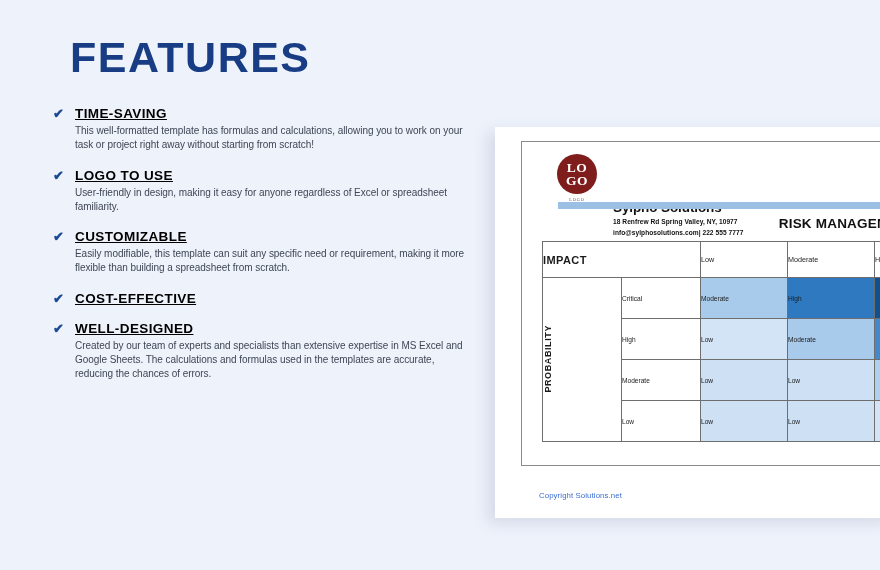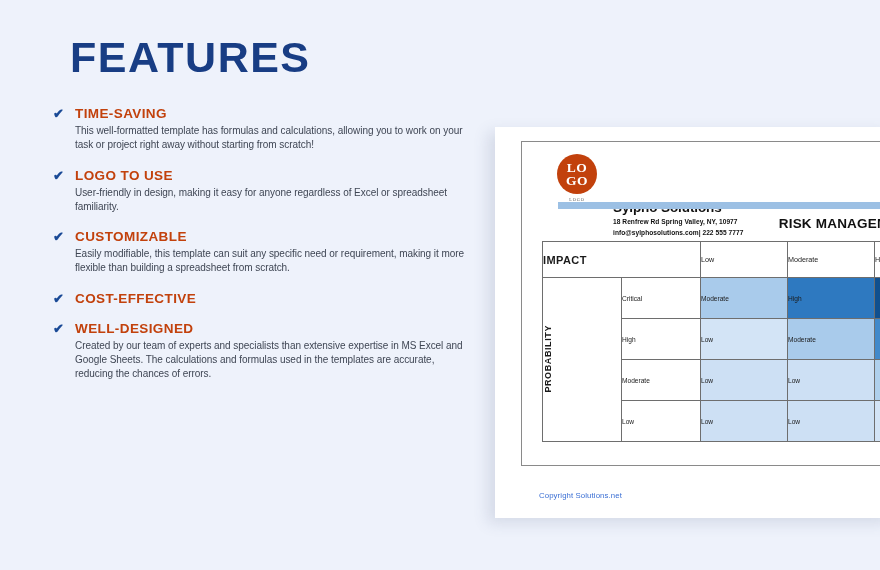--- a/index.html
+++ b/index.html
@@ -51,23 +51,24 @@
     color: #1a4a96;
     font-size: 13px;
     line-height: 15px;
     font-weight: bold;
     flex: 0 0 auto;
     width: 13px;
   }
   .feature-title {
     font-size: 13.5px;
     font-weight: bold;
-    color: #c2410c;
+    color: #000000;
     letter-spacing: 0.4px;
     line-height: 15px;
+    text-decoration: underline;
   }
   .feature-desc {
     margin-left: 22px;
     margin-top: 3px;
     font-size: 10px;
     line-height: 14.3px;
     color: #3f4654;
     letter-spacing: -0.05px;
   }
 
@@ -102,21 +103,21 @@
   }
   .logo-wrap {
     width: 44px;
     text-align: center;
     flex: 0 0 auto;
   }
   .logo-circle {
     width: 40px;
     height: 40px;
     border-radius: 50%;
-    background: #c2410c;
+    background: #7f1d1d;
     color: #ffffff;
     margin: 0 auto;
     font-family: "Liberation Serif", serif;
     font-size: 13.5px;
     line-height: 12.5px;
     font-weight: bold;
     letter-spacing: 0.5px;
     display: flex;
     flex-direction: column;
     align-items: center;

